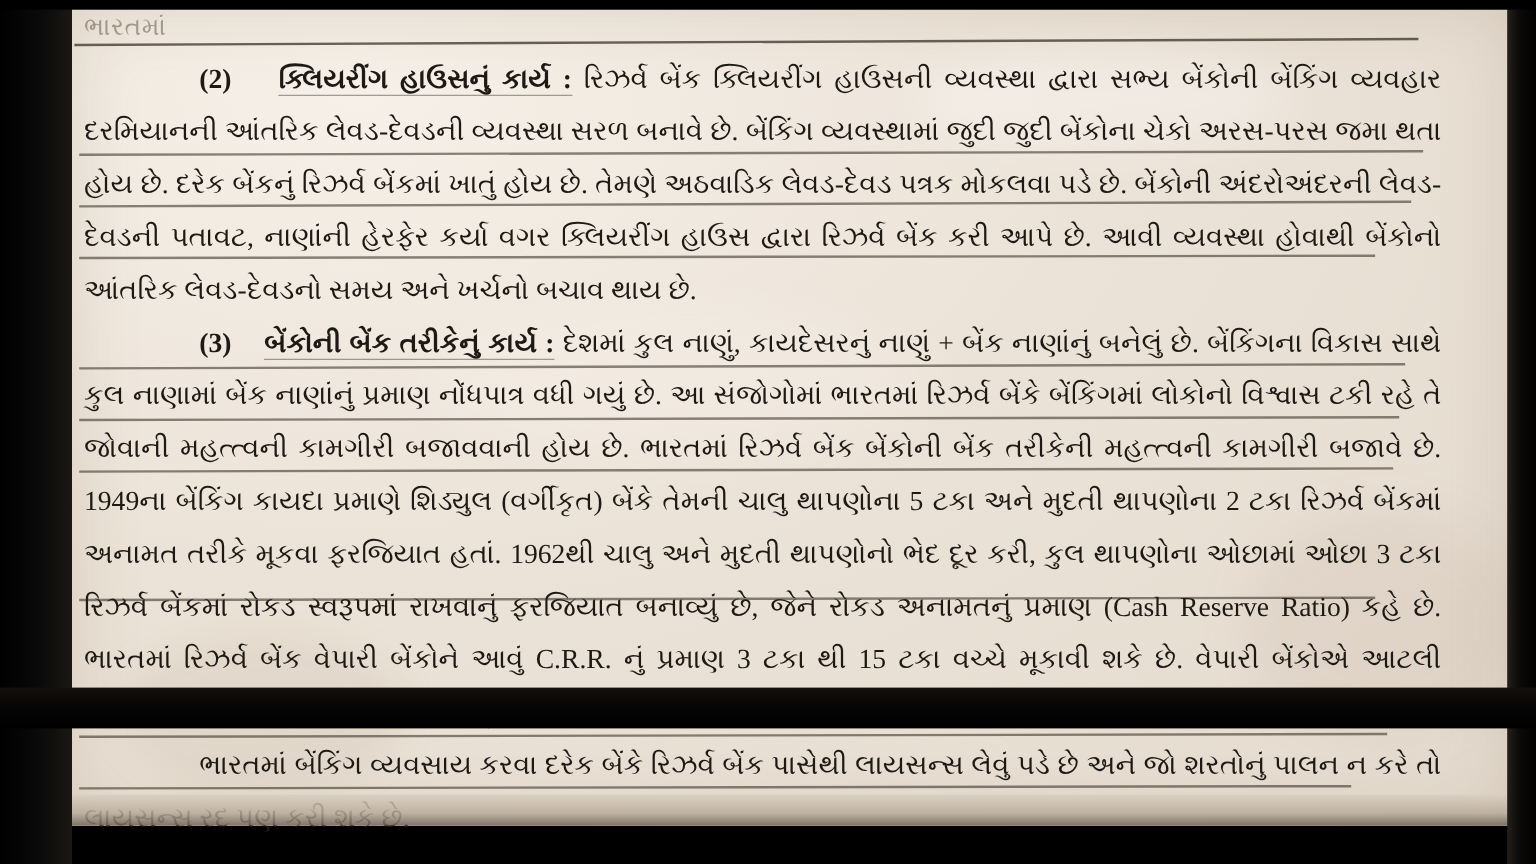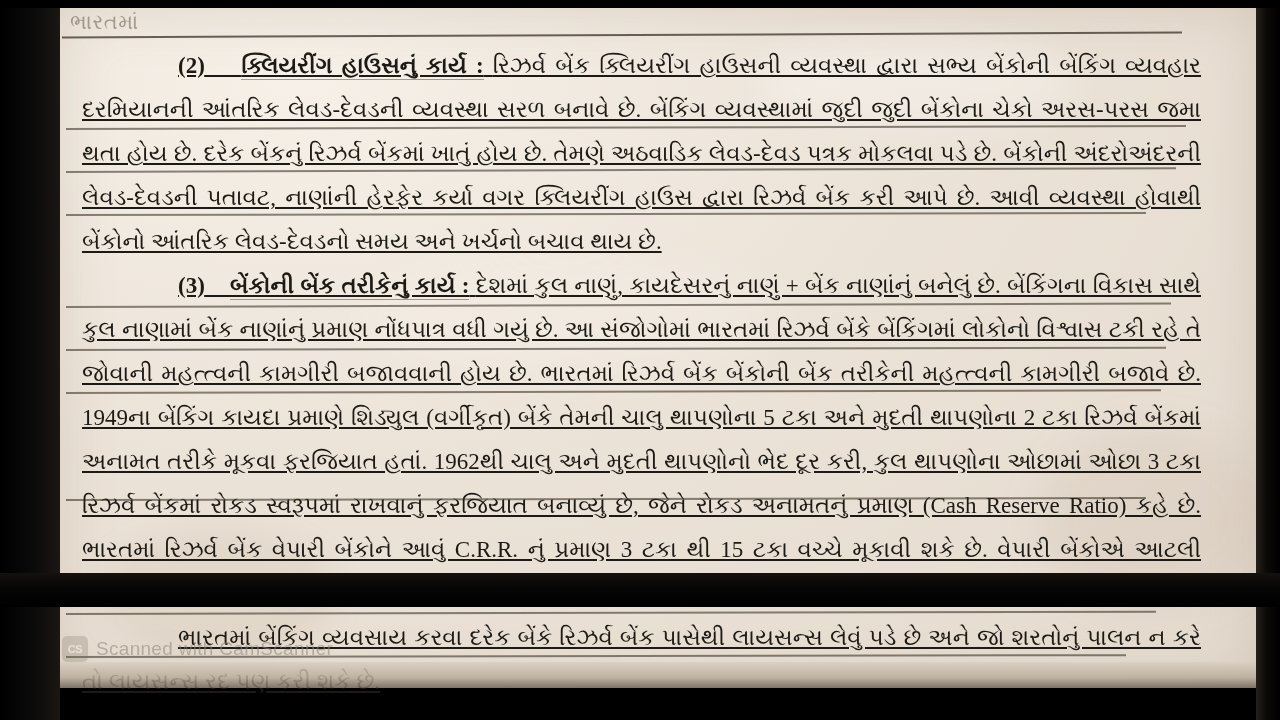--- a/index.html
+++ b/index.html
@@ -102,24 +102,23 @@
     left: 66px;
     top: 44px;
     width: 1135px;
     color: #1d1a15;
     font-size: 23px;
     line-height: 44px;
     text-align: justify;
     text-justify: inter-word;
   }
   .para {
-    margin: 0 0 0 16px;
+    margin: 0 0 0 4px;
     text-indent: 0;
     position: relative;
-    text-decoration: underline;
   }
   .para .lead {
     display: inline-block;
     width: 96px;
   }
   .num {
     font-weight: 700;
   }
   .hdr {
     font-weight: 700;
@@ -217,23 +216,19 @@
   <div class="penline" style="left:66px; top:214px; width:1080px; transform: rotate(-0.1deg);"></div>
   <div class="penline" style="left:66px; top:306px; width:1105px; transform: rotate(-0.18deg);"></div>
   <div class="penline" style="left:66px; top:349px; width:1100px; transform: rotate(-0.12deg);"></div>
   <div class="penline" style="left:66px; top:392px; width:1095px; transform: rotate(-0.14deg);"></div>
   <div class="penline" style="left:66px; top:499px; width:1080px; transform: rotate(-0.1deg);"></div>
   <div class="penline" style="left:66px; top:613px; width:1090px; transform: rotate(-0.12deg);"></div>
   <div class="penline" style="left:66px; top:656px; width:1060px; transform: rotate(-0.1deg);"></div>
 
   <div class="page-foot"></div>
 
-  <div class="watermark">
-    <div class="cs-badge">CS</div>
-    <div class="cs-text">Scanned with CamScanner</div>
-  </div>
 
   <div class="spine"></div>
   <div class="right-edge"></div>
   <div class="bottom-edge"></div>
   <div class="top-edge"></div>
 
 </div>
 
 </body></html>

